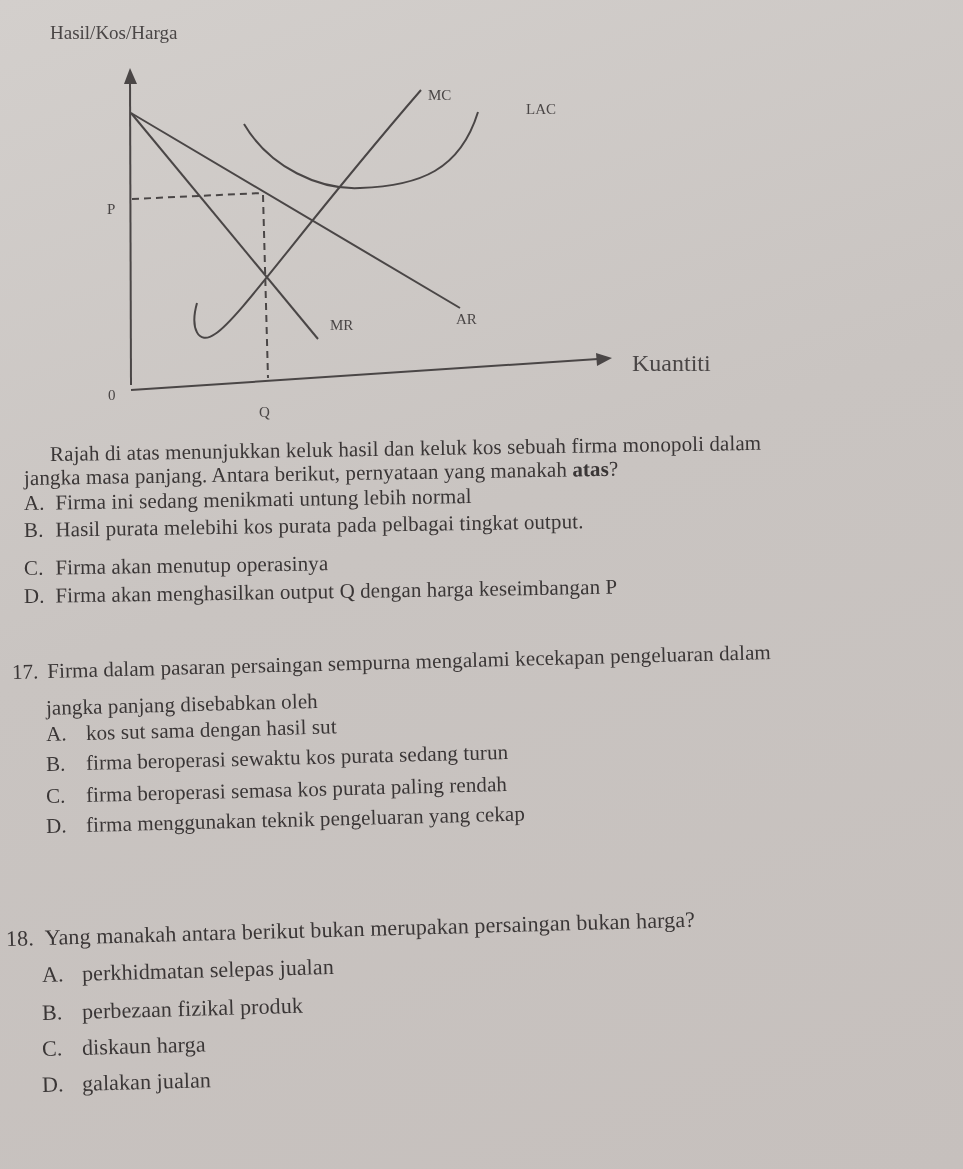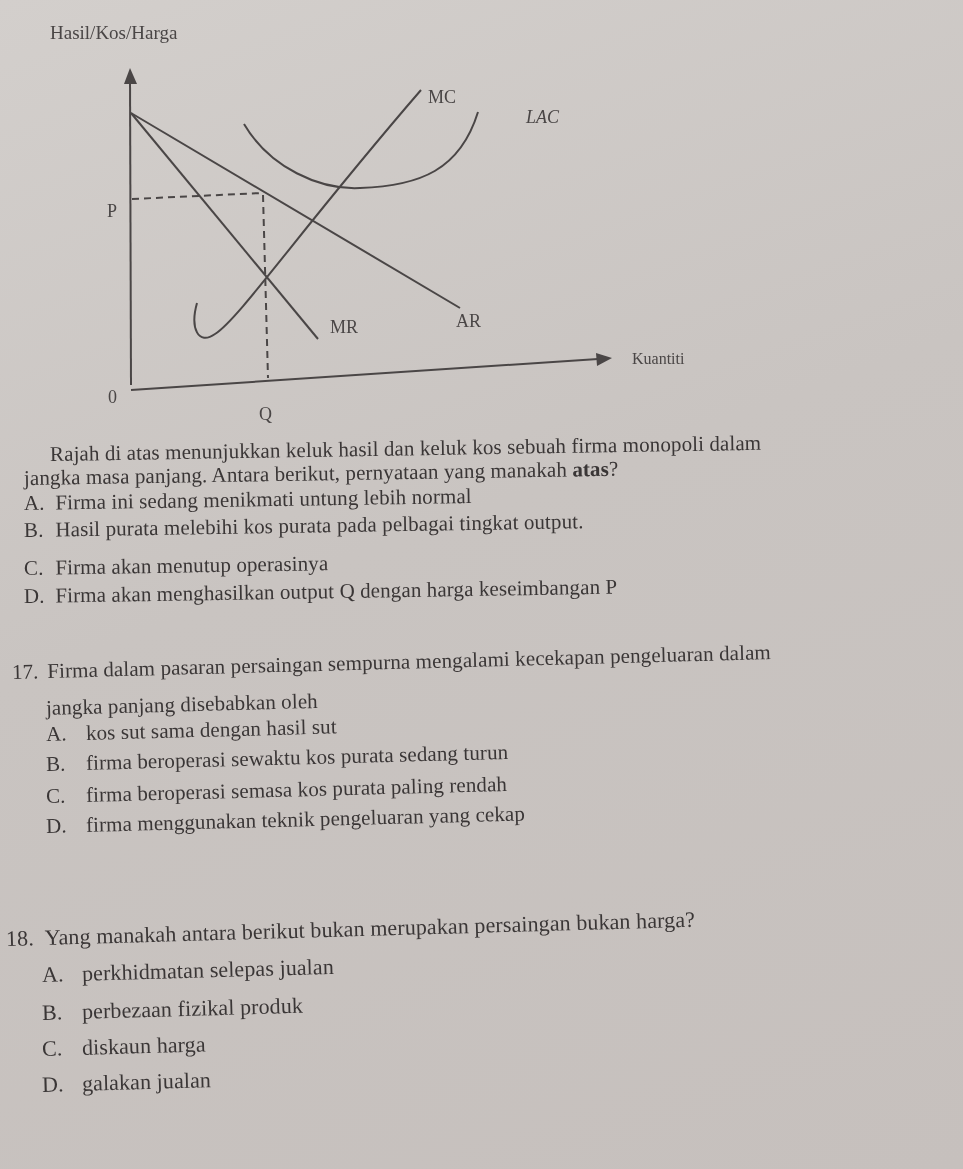--- a/index.html
+++ b/index.html
@@ -7,21 +7,21 @@
     width: 963px; height: 1169px; overflow: hidden;
     background: #cbc6c3;
     background-image: linear-gradient(160deg, #d3cfcc 0%, #c9c4c1 45%, #c6c0bd 100%);
     font-family: "Liberation Serif", "DejaVu Serif", serif;
     color: #3b3838;
     position: relative;
   }
   .page { position: absolute; inset: 0; }
   .diagram { position: absolute; left: 0; top: 0; width: 762px; height: 440px; }
   .diagram svg { position: absolute; left: 0; top: 0; }
-  .lbl { position: absolute; font-size: 18px; color: #4a4646; white-space: nowrap; }
+  .lbl { position: absolute; font-size: 15px; color: #4a4646; white-space: nowrap; }
   .ylabel { left: 50px; top: 22px; font-size: 19px; }
   .text-line { position: absolute; font-size: 21px; white-space: nowrap; color: #3a3636; letter-spacing: 0.1px; }
   .opt-letter { display: inline-block; width: 26px; }
   .opt-letter.wide { width: 40px; }
   b { font-weight: bold; }
   .qnum { display: inline-block; width: 30px; }
 </style>
 </head>
 <body>
 
@@ -44,25 +44,25 @@
         <path d="M197,303 C190,328 198,346 215,334 C240,318 300,230 421,90"></path>
 
         <path d="M244,124 C270,168 320,190 360,188 C420,186 460,170 478,112"></path>
 
         <line x1="132" y1="199" x2="262" y2="193" stroke-dasharray="7,5"></line>
         <line x1="263" y1="195" x2="268" y2="378" stroke-dasharray="7,5"></line>
       </g>
     </svg>
     <span class="lbl ylabel">Hasil/Kos/Harga</span>
     <span class="lbl" style="left:428px;top:87px;">MC</span>
-    <span class="lbl" style="left:526px;top:107px;font-style:italic;">LAC</span>
+    <span class="lbl" style="left:526px;top:101px;">LAC</span>
     <span class="lbl" style="left:107px;top:201px;">P</span>
     <span class="lbl" style="left:330px;top:317px;text-align:right;">MR</span>
     <span class="lbl" style="left:456px;top:311px;">AR</span>
-    <span class="lbl" style="left:632px;top:350px;font-size:16px;">Kuantiti</span>
+    <span class="lbl" style="left:632px;top:350px;font-size:24px;">Kuantiti</span>
     <span class="lbl" style="left:108px;top:387px;">0</span>
     <span class="lbl" style="left:259px;top:404px;">Q</span>
   </div>
 
   <div>
     <div class="text-line" style="left:50px;top:442px;transform:rotate(-0.9deg);transform-origin:left;">Rajah di atas menunjukkan keluk hasil dan keluk kos sebuah firma monopoli dalam</div>
     <div class="text-line" style="left:24px;top:466px;transform:rotate(-0.9deg);transform-origin:left;">
       <span>jangka masa panjang. Antara berikut, pernyataan yang manakah </span><b>atas</b><span>?</span>
     </div>
     <div class="text-line" style="left:24px;top:491px;transform:rotate(-0.9deg);transform-origin:left;">

